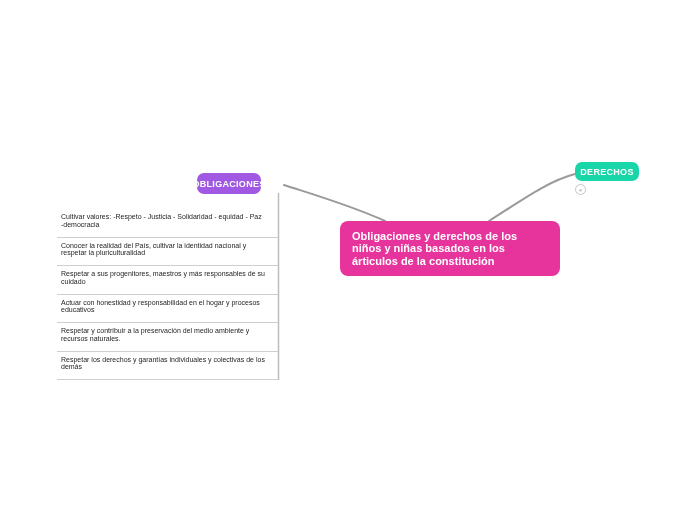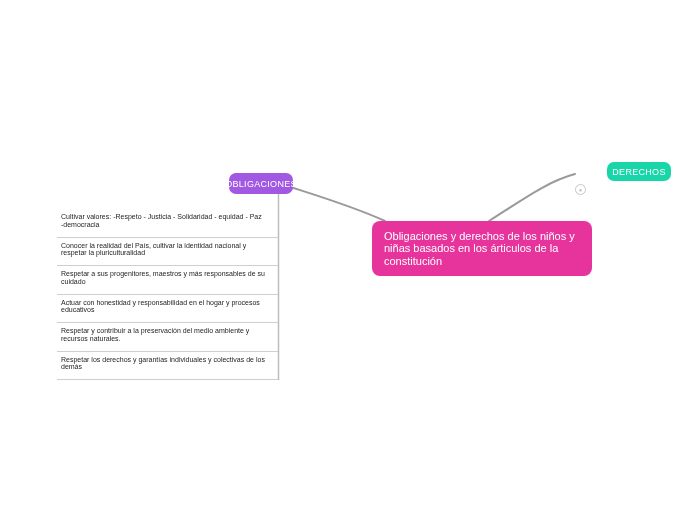--- a/index.html
+++ b/index.html
@@ -28,27 +28,26 @@
     stroke-width: 2;
     stroke-linecap: round;
   }
   .branch-line {
     stroke: var(--branch-line, #bcbcbc);
     stroke-width: 1.5;
   }
   .node {
     position: absolute;
     color: var(--node-text, #ffffff);
-    font-weight: normal;
+    font-weight: bold;
     display: flex;
     align-items: center;
     justify-content: center;
     box-sizing: border-box;
     cursor: pointer;
-    margin-left: 32px;
   }
   .node-root {
     left: 340px; top: 221px;
     width: 220px; height: 55px;
     background: var(--root-node, #e7349c);
     border-radius: 8px;
     font-size: 11px;
     line-height: 12.5px;
     padding: 0 12px;
     justify-content: flex-start;

